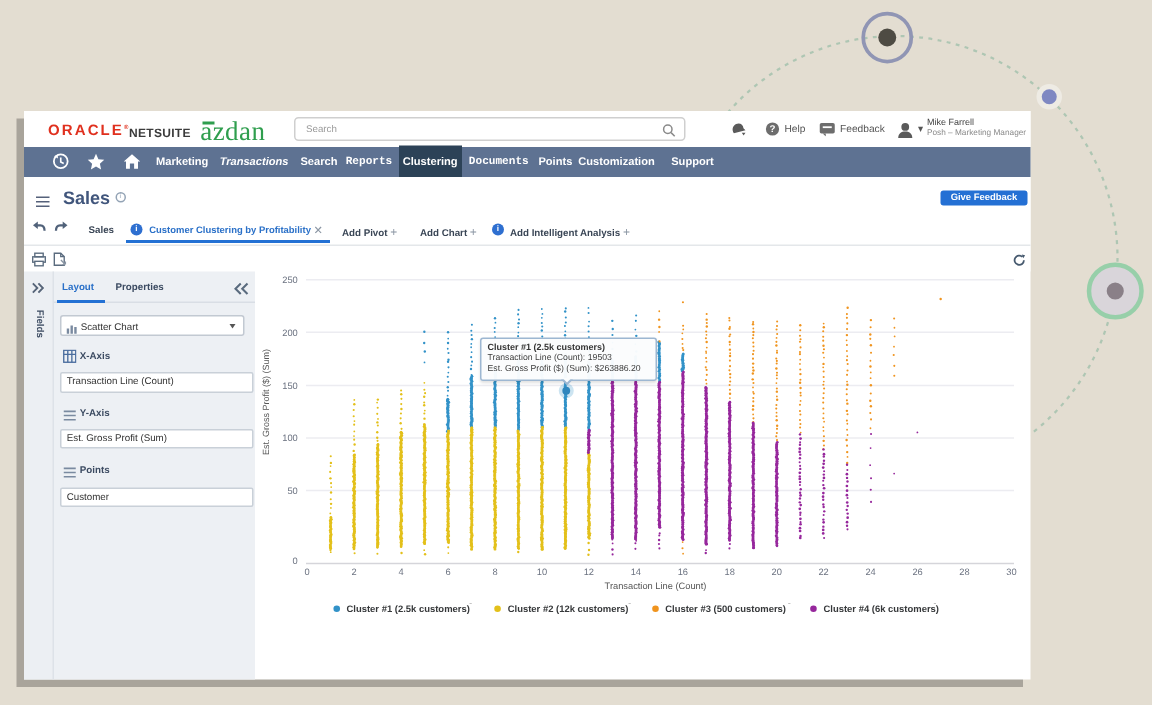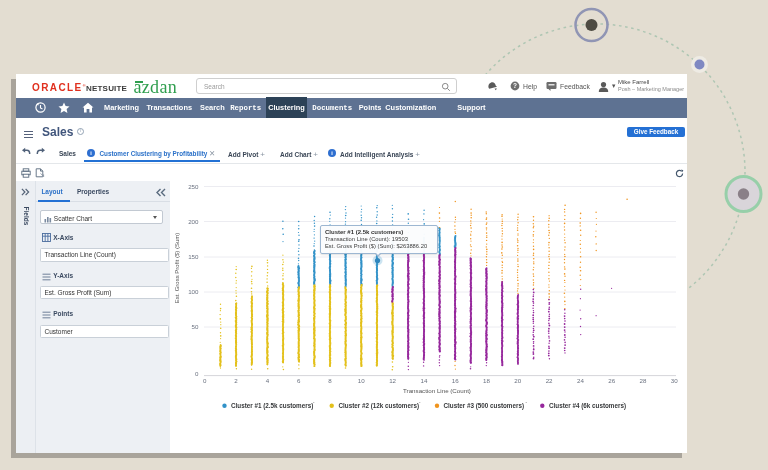--- a/index.html
+++ b/index.html
@@ -146,28 +146,28 @@
         <path d="M5.5 3 L5.5 6 L7.5 7" fill="none" stroke="#fff" stroke-width="1.1"></path>
         <path d="M1 2.2 L3.4 1 L3.6 3.6 Z" fill="#fff"></path>
       </svg>
     <svg style="margin-left:12px;" width="12" height="12" viewBox="0 0 12 12">
         <path d="M6 0.5 L7.6 4.1 L11.5 4.5 L8.6 7.1 L9.4 11 L6 9 L2.6 11 L3.4 7.1 L0.5 4.5 L4.4 4.1 Z" fill="#fff"></path>
       </svg>
     <svg style="margin-left:12.5px;" width="12" height="11" viewBox="0 0 12 11">
         <path d="M6 0.8 L11.5 5.6 L10 5.6 L10 10.5 L7.4 10.5 L7.4 7 L4.6 7 L4.6 10.5 L2 10.5 L2 5.6 L0.5 5.6 Z" fill="#fff"></path>
       </svg>
     <span class="it" style="margin-left:10px;">Marketing</span>
-    <span class="it" style="margin-left:7.5px;">Transactions</span>
+    <span class="it" style="margin-left:7.5px;font-style:italic;">Transactions</span>
     <span class="it" style="margin-left:8px;">Search</span>
     <span class="it" style="margin-left:5.5px;font-family:Liberation Mono, monospace;">Reports</span>
     <span class="it active" style="margin-left:4.5px;">Clustering</span>
     <span class="it" style="margin-left:5px;font-family:Liberation Mono, monospace;">Documents</span>
     <span class="it" style="margin-left:6.5px;">Points</span>
     <span class="it" style="margin-left:4px;">Customization</span>
-    <span class="it" style="margin-left:21px;text-align:right;">Support</span>
+    <span class="it" style="margin-left:11px;text-align:right;">Support</span>
   </div>
 
   <div id="hrow">
     <div id="burger">
         <div></div>
         <div></div>
         <div></div>
       </div>
     <div id="salesTitle">Sales</div>
     <div id="infoI">i</div>

